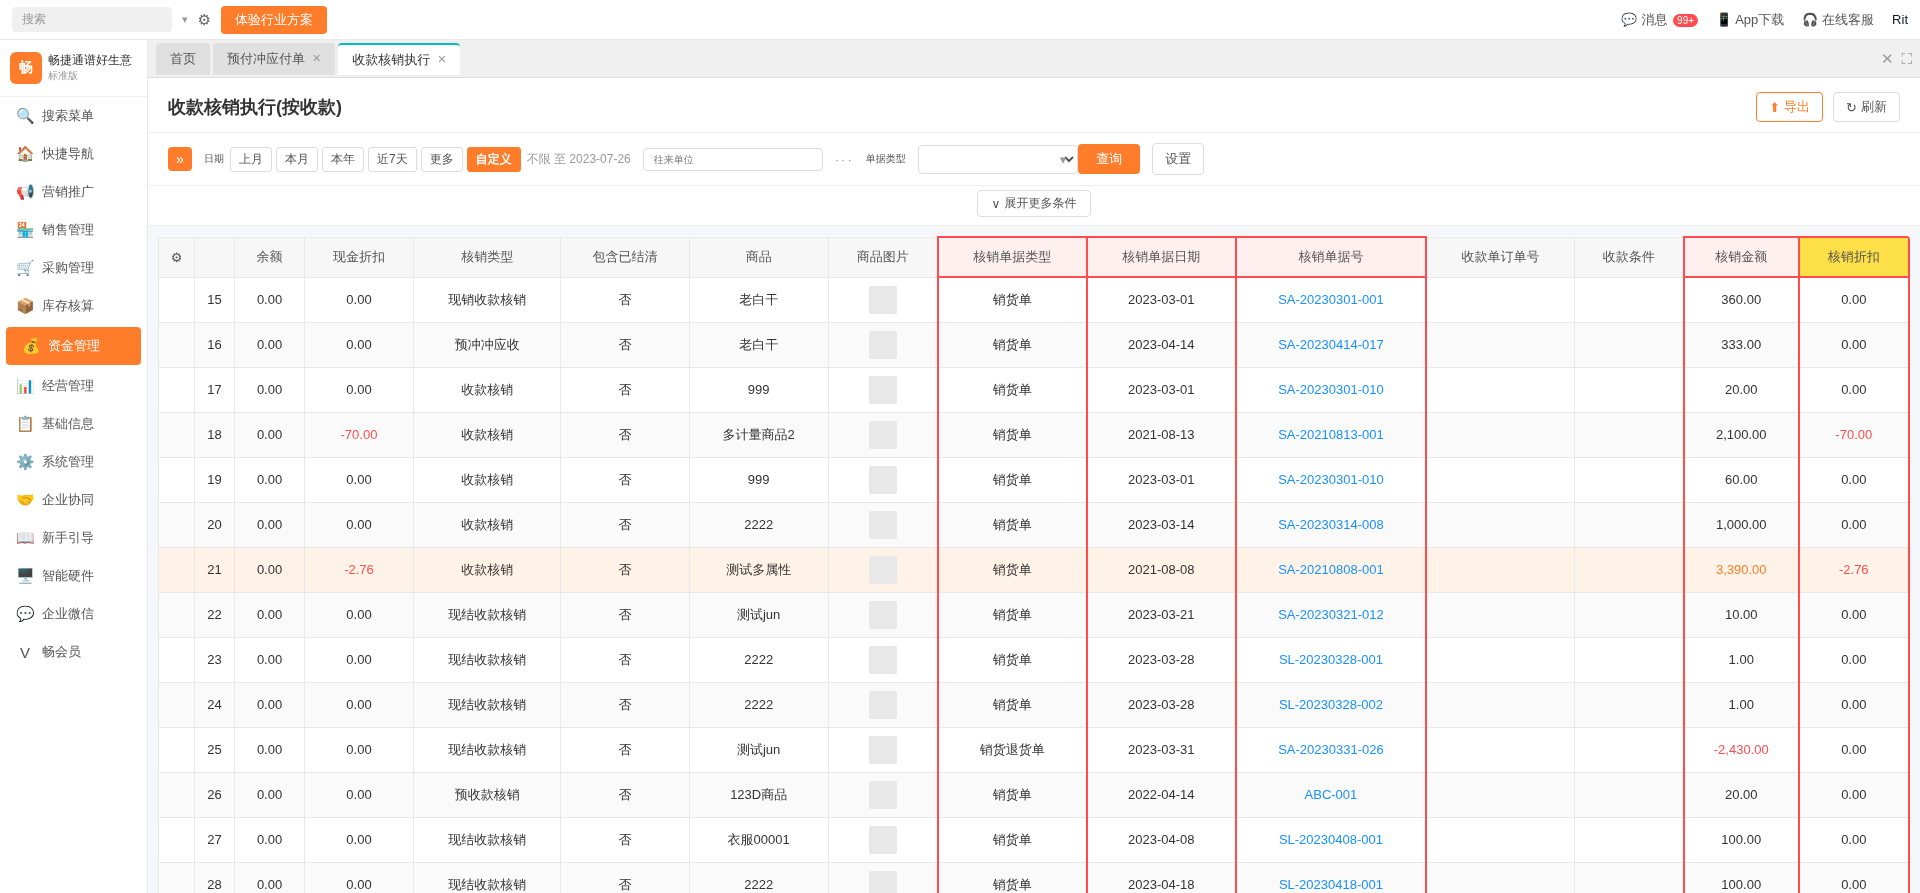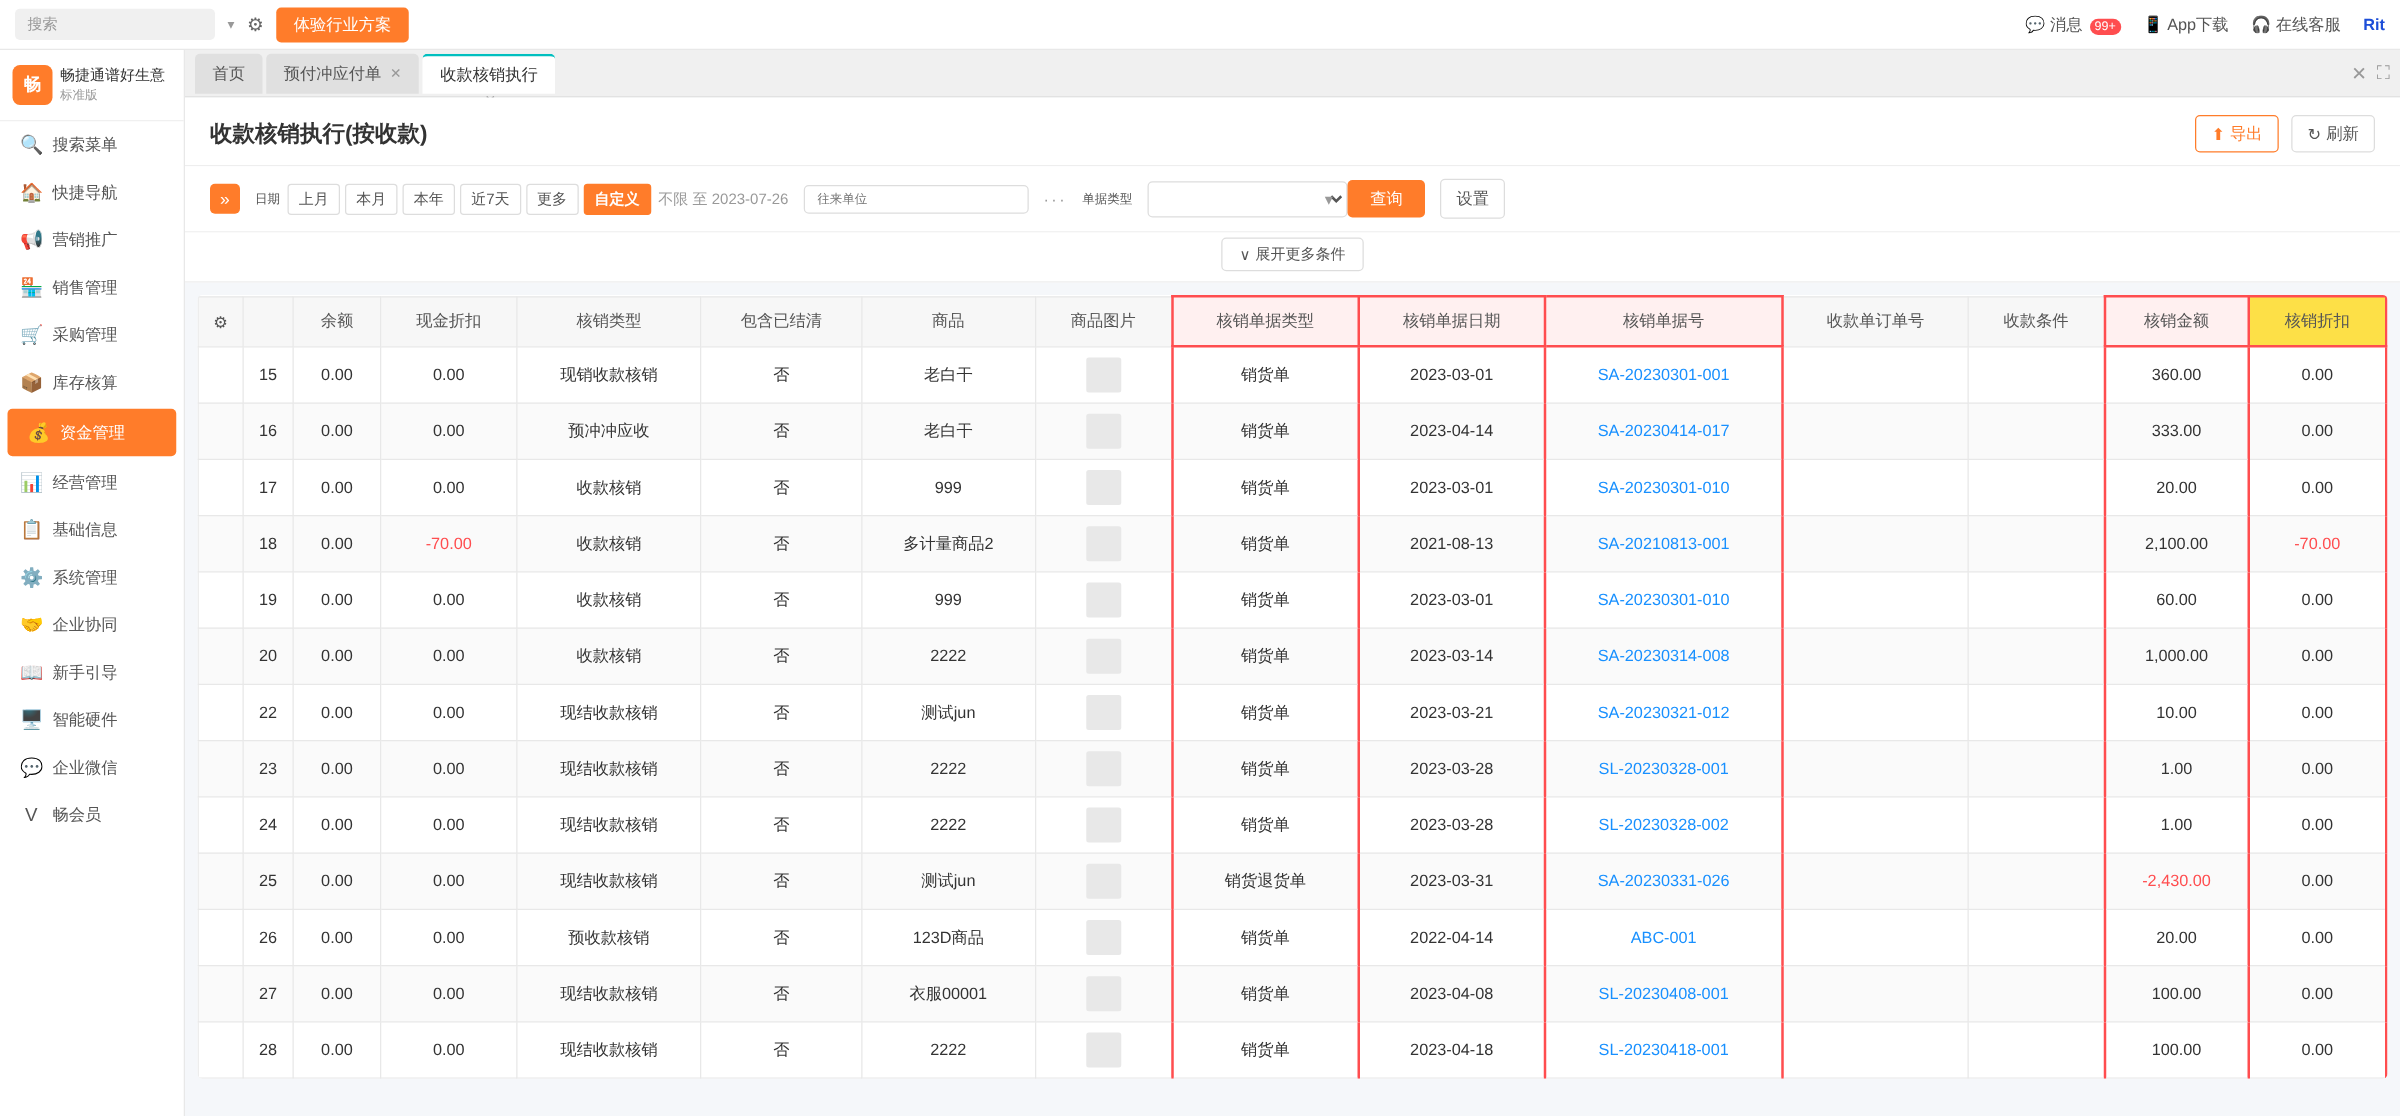--- a/index.html
+++ b/index.html
@@ -43,21 +43,21 @@
       font-size: 13px;
     }
     .top-bar-right .badge {
       background: #ff4d4f;
       color: #fff;
       border-radius: 10px;
       font-size: 10px;
       padding: 1px 4px;
       margin-left: 2px;
     }
-    .top-bar-right .user-area { color: #1d4ed8; font-weight: bold; }
+    .top-bar-right .user-area { color: #0f172a; }
 
     
     .layout { display: flex; height: calc(100vh - 40px); }
 
     
     .sidebar {
       width: 148px;
       background: #fff;
       border-right: 1px solid #e8e8e8;
       display: flex;
@@ -115,21 +115,20 @@
       color: #555;
       background: #e0e0e0;
       border-radius: 4px 4px 0 0;
       margin-right: 3px;
       height: 32px;
     }
     .tab.active {
       background: #fff;
       color: #333;
       border-top: 2px solid #00bfbf;
-      flex-direction: column;
     }
     .tab .tab-close { color: #999; font-size: 11px; margin-left: 2px; }
     .tab-bar-right { margin-left: auto; display: flex; align-items: center; gap: 8px; }
     .tab-bar-right span { color: #999; font-size: 15px; cursor: pointer; }
 
     
     .page-content { flex: 1; overflow: auto; padding: 0; background: #f5f7fa; }
 
     
     .page-header {
@@ -567,20 +566,37 @@
                 <td>2222</td>
                 <td><div style="width:28px;height:28px;background:#e8e8e8;display:inline-block;border-radius:2px;vertical-align:middle;"></div></td>
                 <td style="border-left: 2px solid rgb(255, 77, 79); border-right: 2px solid rgb(255, 77, 79);">销货单</td>
                 <td style="border-left: 2px solid rgb(255, 77, 79); border-right: 2px solid rgb(255, 77, 79);">2023-03-14</td>
                 <td style="border-left: 2px solid rgb(255, 77, 79); border-right: 2px solid rgb(255, 77, 79);"><a class="link-blue">SA-20230314-008</a></td>
                 <td></td>
                 <td></td>
                 <td style="border-left: 2px solid rgb(255, 77, 79); border-right: 2px solid rgb(255, 77, 79);">1,000.00</td>
                 <td style="border-left: 2px solid rgb(255, 77, 79); border-right: 2px solid rgb(255, 77, 79);">0.00</td>
               </tr>
+              <tr class="highlighted">
+                <td></td>
+                <td>21</td>
+                <td>0.00</td>
+                <td class="text-red">-2.76</td>
+                <td>收款核销</td>
+                <td>否</td>
+                <td>测试多属性</td>
+                <td><div style="width:28px;height:28px;background:#e8e8e8;display:inline-block;border-radius:2px;vertical-align:middle;"></div></td>
+                <td style="border-left: 2px solid rgb(255, 77, 79); border-right: 2px solid rgb(255, 77, 79);">销货单</td>
+                <td style="border-left: 2px solid rgb(255, 77, 79); border-right: 2px solid rgb(255, 77, 79);">2021-08-08</td>
+                <td style="border-left: 2px solid rgb(255, 77, 79); border-right: 2px solid rgb(255, 77, 79);"><a class="link-blue">SA-20210808-001</a></td>
+                <td></td>
+                <td></td>
+                <td style="border-left: 2px solid rgb(255, 77, 79); border-right: 2px solid rgb(255, 77, 79); color: rgb(255, 124, 42);">3,390.00</td>
+                <td class="text-red" style="border-left: 2px solid rgb(255, 77, 79); border-right: 2px solid rgb(255, 77, 79);">-2.76</td>
+              </tr>
               <tr>
                 <td></td>
                 <td>22</td>
                 <td>0.00</td>
                 <td>0.00</td>
                 <td>现结收款核销</td>
                 <td>否</td>
                 <td>测试jun</td>
                 <td><div style="width:28px;height:28px;background:#e8e8e8;display:inline-block;border-radius:2px;vertical-align:middle;"></div></td>
                 <td style="border-left: 2px solid rgb(255, 77, 79); border-right: 2px solid rgb(255, 77, 79);">销货单</td>

